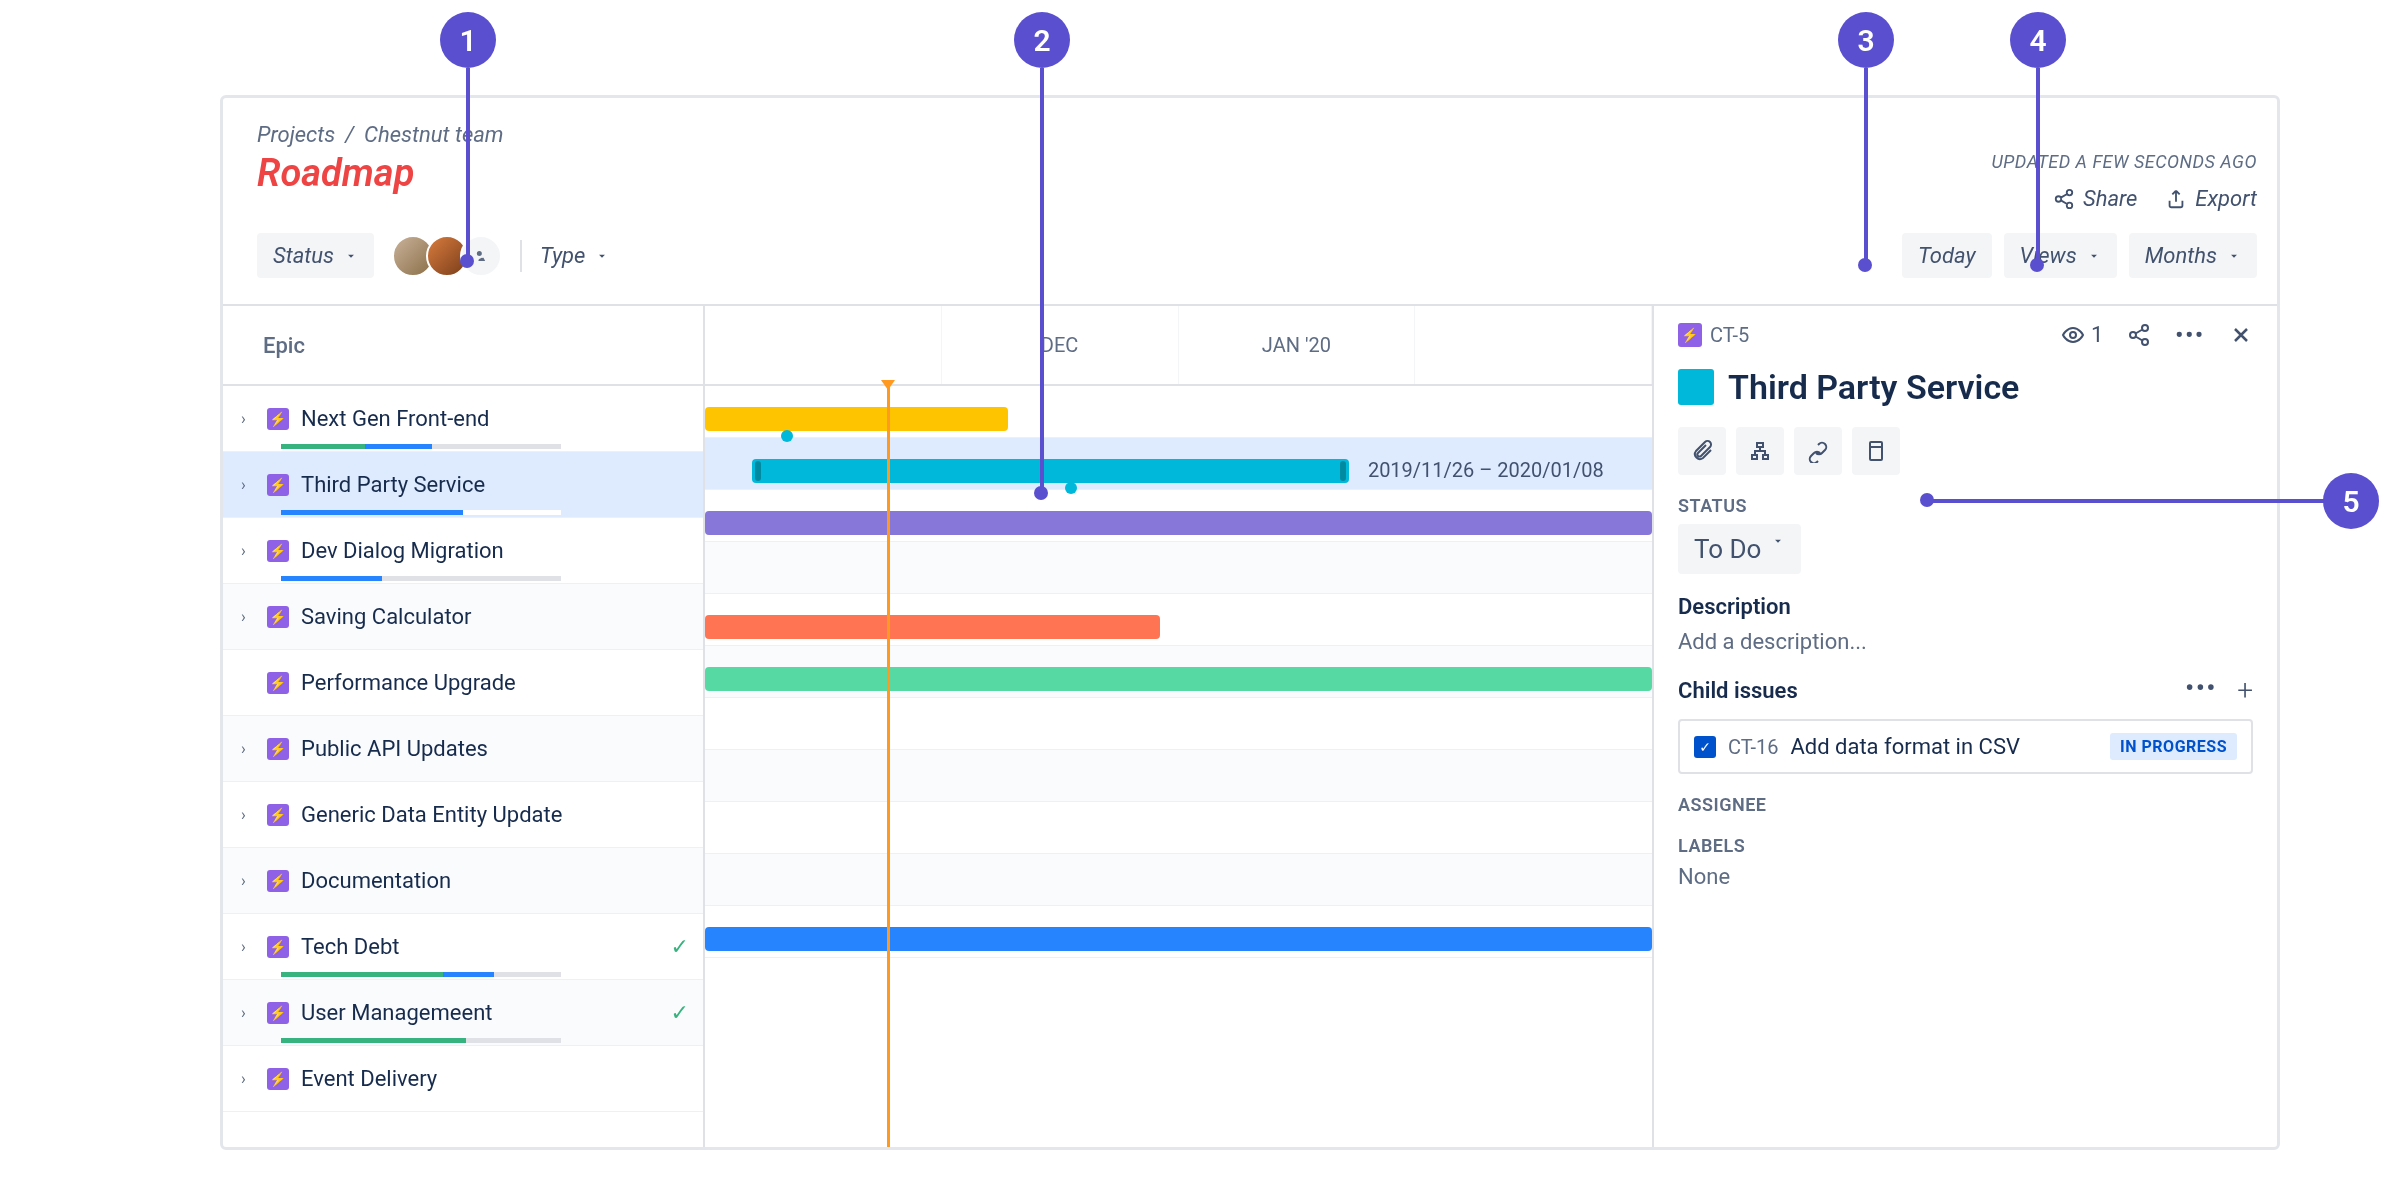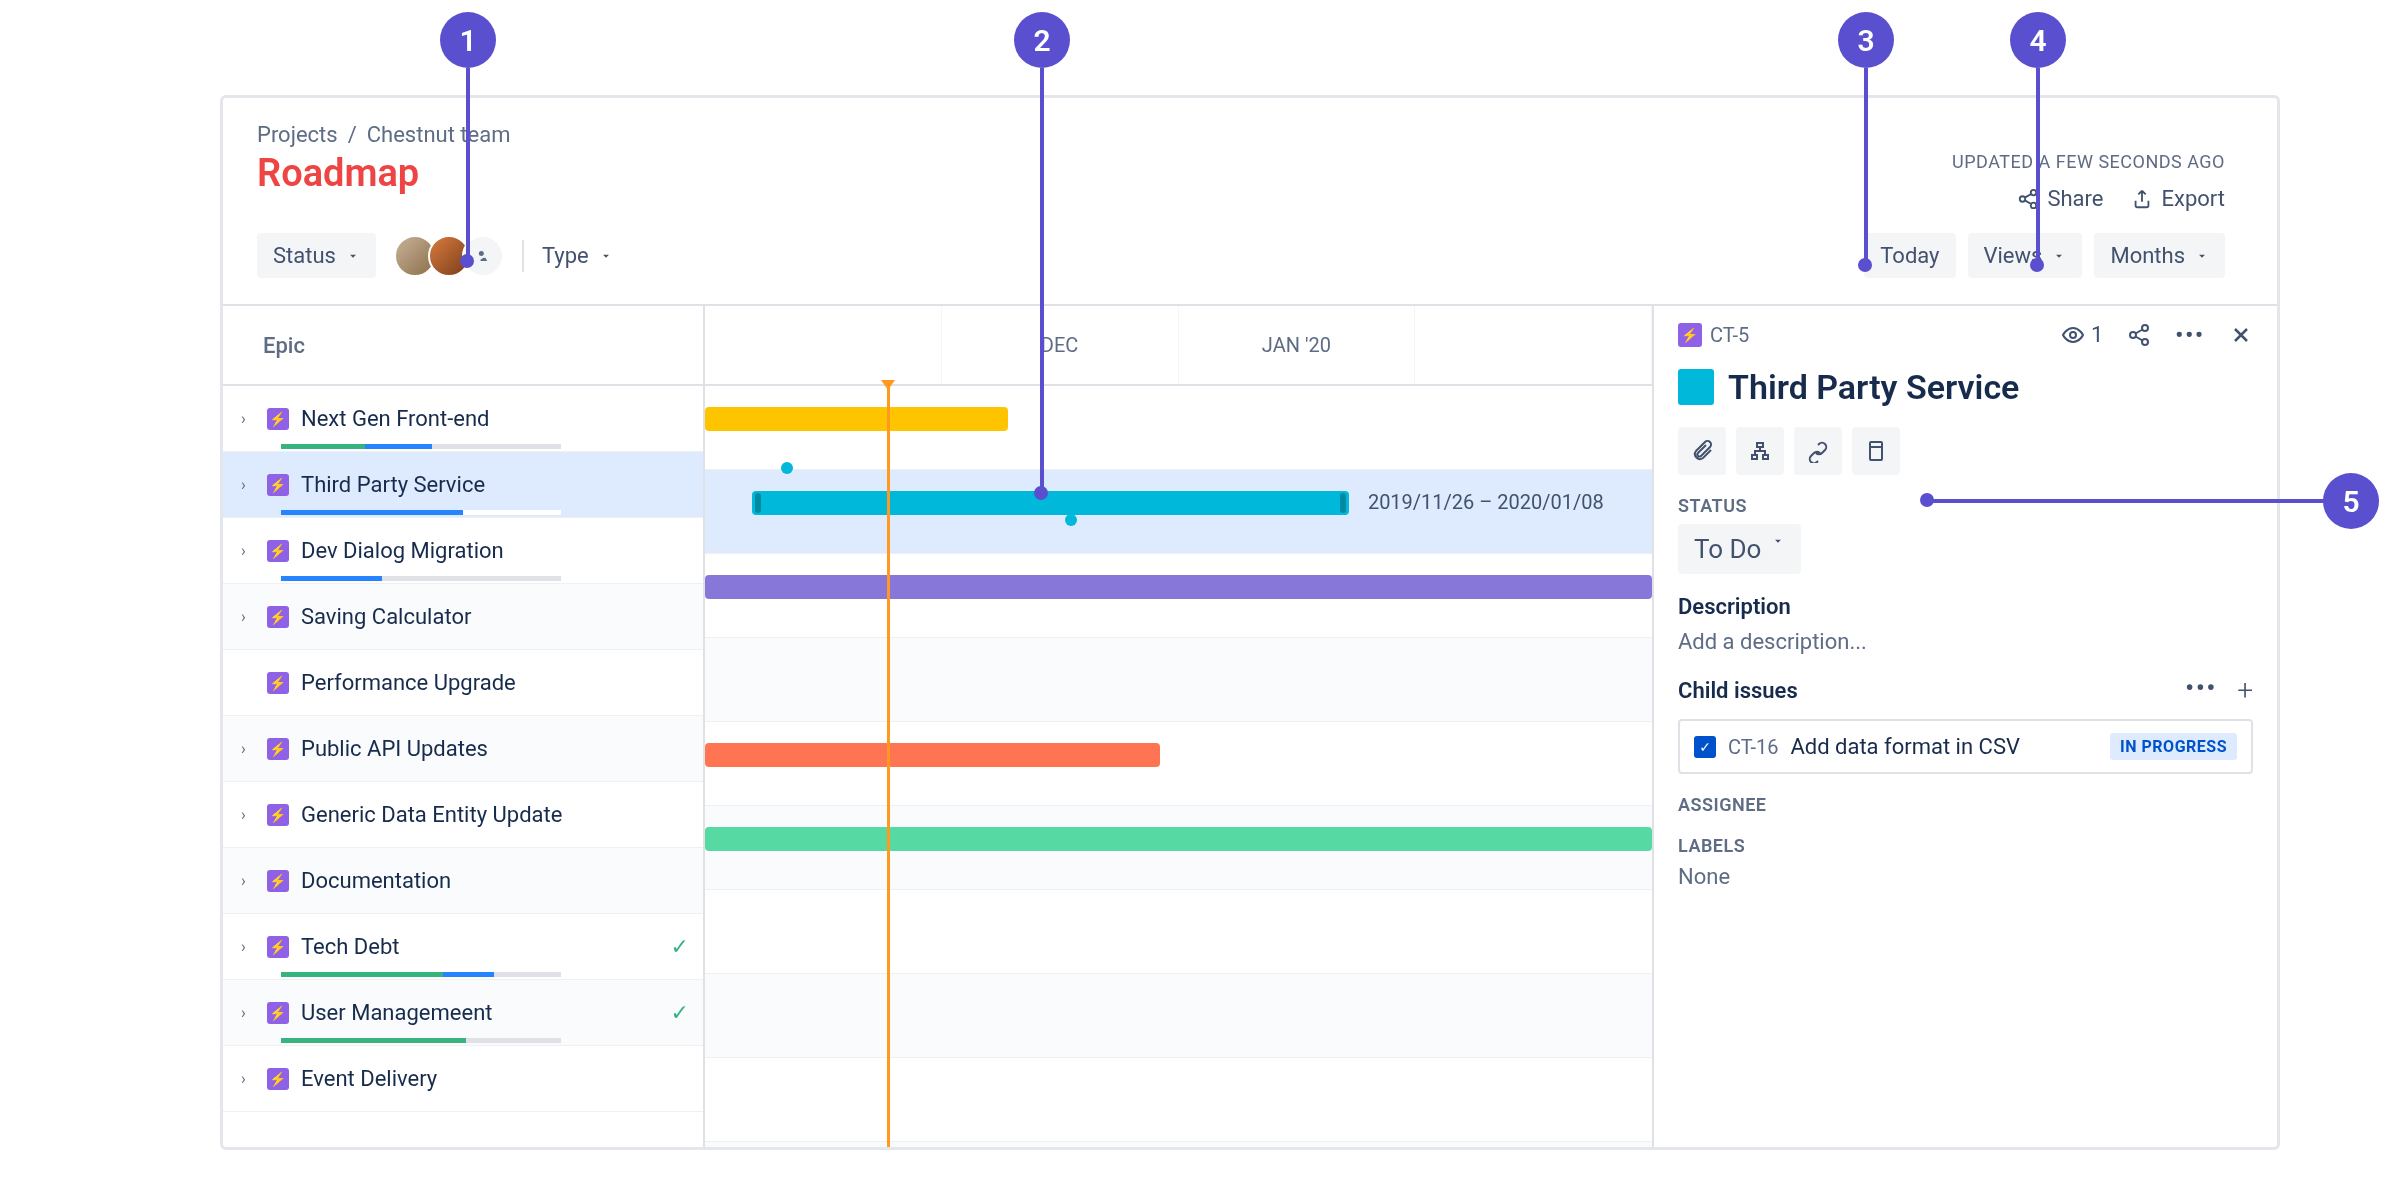--- a/index.html
+++ b/index.html
@@ -3,21 +3,21 @@
 <meta charset="utf-8">
 <style>
 * { box-sizing: border-box; margin: 0; padding: 0; font-family: -apple-system, BlinkMacSystemFont, "Segoe UI", Roboto, sans-serif; }
 body { background: #fff; }
 .canvas { width: 2400px; height: 1200px; position: relative; }
 .annotation-badge { position: absolute; width: 56px; height: 56px; border-radius: 50%; background: #5A4FCF; color: #fff; font-size: 30px; font-weight: 600; display: flex; align-items: center; justify-content: center; z-index: 100; }
 .annotation-line { position: absolute; width: 4px; background: #5A4FCF; z-index: 50; }
 .annotation-line-h { position: absolute; height: 4px; background: #5A4FCF; z-index: 50; }
 .annotation-dot { position: absolute; width: 14px; height: 14px; border-radius: 50%; background: #5A4FCF; z-index: 51; }
 .app-frame { position: absolute; top: 95px; left: 220px; width: 2060px; height: 1055px; border: 3px solid #e3e6ea; border-radius: 6px; background: #fff; overflow: hidden; }
-.header { padding: 24px 52px 0 34px; }
+.header { padding: 24px 20px 0 34px; font-style: italic; }
 .breadcrumb { color: #5E6C84; font-size: 22px; display: flex; gap: 10px; align-items: center; }
 .breadcrumb a { color: #5E6C84; text-decoration: none; }
 .title-row { display: flex; justify-content: space-between; align-items: flex-start; margin-top: 4px; }
 .page-title { font-size: 38px; font-weight: 600; color: #ef4444; }
 .header-right { text-align: right; }
 .updated-text { color: #5E6C84; font-size: 18px; letter-spacing: 0.5px; }
 .share-export { display: flex; gap: 28px; margin-top: 14px; justify-content: flex-end; }
 .se-btn { display: flex; align-items: center; gap: 8px; font-size: 22px; color: #42526E; cursor: pointer; }
 .filters-row { display: flex; align-items: center; margin-top: 22px; gap: 18px; }
 .chip { background: #F4F5F7; border-radius: 4px; padding: 10px 16px; display: flex; align-items: center; gap: 10px; font-size: 22px; color: #42526E; cursor: pointer; }
@@ -37,21 +37,21 @@
 .expand-caret { width: 20px; color: #5E6C84; font-size: 16px; margin-right: 6px; }
 .epic-icon { width: 22px; height: 22px; background: #8F61E6; border-radius: 3px; margin-right: 12px; color: #fff; display: flex; align-items: center; justify-content: center; font-size: 14px; }
 .epic-name { flex: 1; white-space: nowrap; overflow: hidden; text-overflow: ellipsis; }
 .epic-check { color: #36B37E; margin-right: 14px; font-size: 22px; }
 .progress-bar { position: absolute; bottom: 2px; left: 58px; height: 5px; display: flex; width: 280px; }
 .progress-seg { height: 100%; }
 .timeline-grid { flex: 1; position: relative; overflow: hidden; }
 .month-headers { height: 80px; border-bottom: 2px solid #DFE1E6; display: flex; }
 .month-cell { flex: 1; display: flex; align-items: center; justify-content: center; font-size: 20px; color: #5E6C84; border-right: 1px solid #F4F5F7; }
 .grid-body { position: relative; }
-.grid-row { height: 84px; border-bottom: 1px solid #f0f0f0; position: relative; }
+.grid-row { height: 52px; border-bottom: 1px solid #f0f0f0; position: relative; }
 .grid-row.selected { background: #DEEBFF; }
 .grid-row.alt { background: #FAFBFC; }
 .today-line { position: absolute; top: 80px; bottom: 0; width: 3px; background: #FF991F; z-index: 20; }
 .today-marker { position: absolute; width: 14px; height: 10px; background: #FF991F; clip-path: polygon(0 0, 100% 0, 50% 100%); top: 74px; z-index: 21; }
 .bar { position: absolute; height: 24px; border-radius: 4px; top: 21px; }
 .bar.yellow { background: #FFC400; }
 .bar.cyan { background: #00B8D9; }
 .bar.purple { background: #8777D9; }
 .bar.coral { background: #FF7452; }
 .bar.green { background: #57D9A3; }

